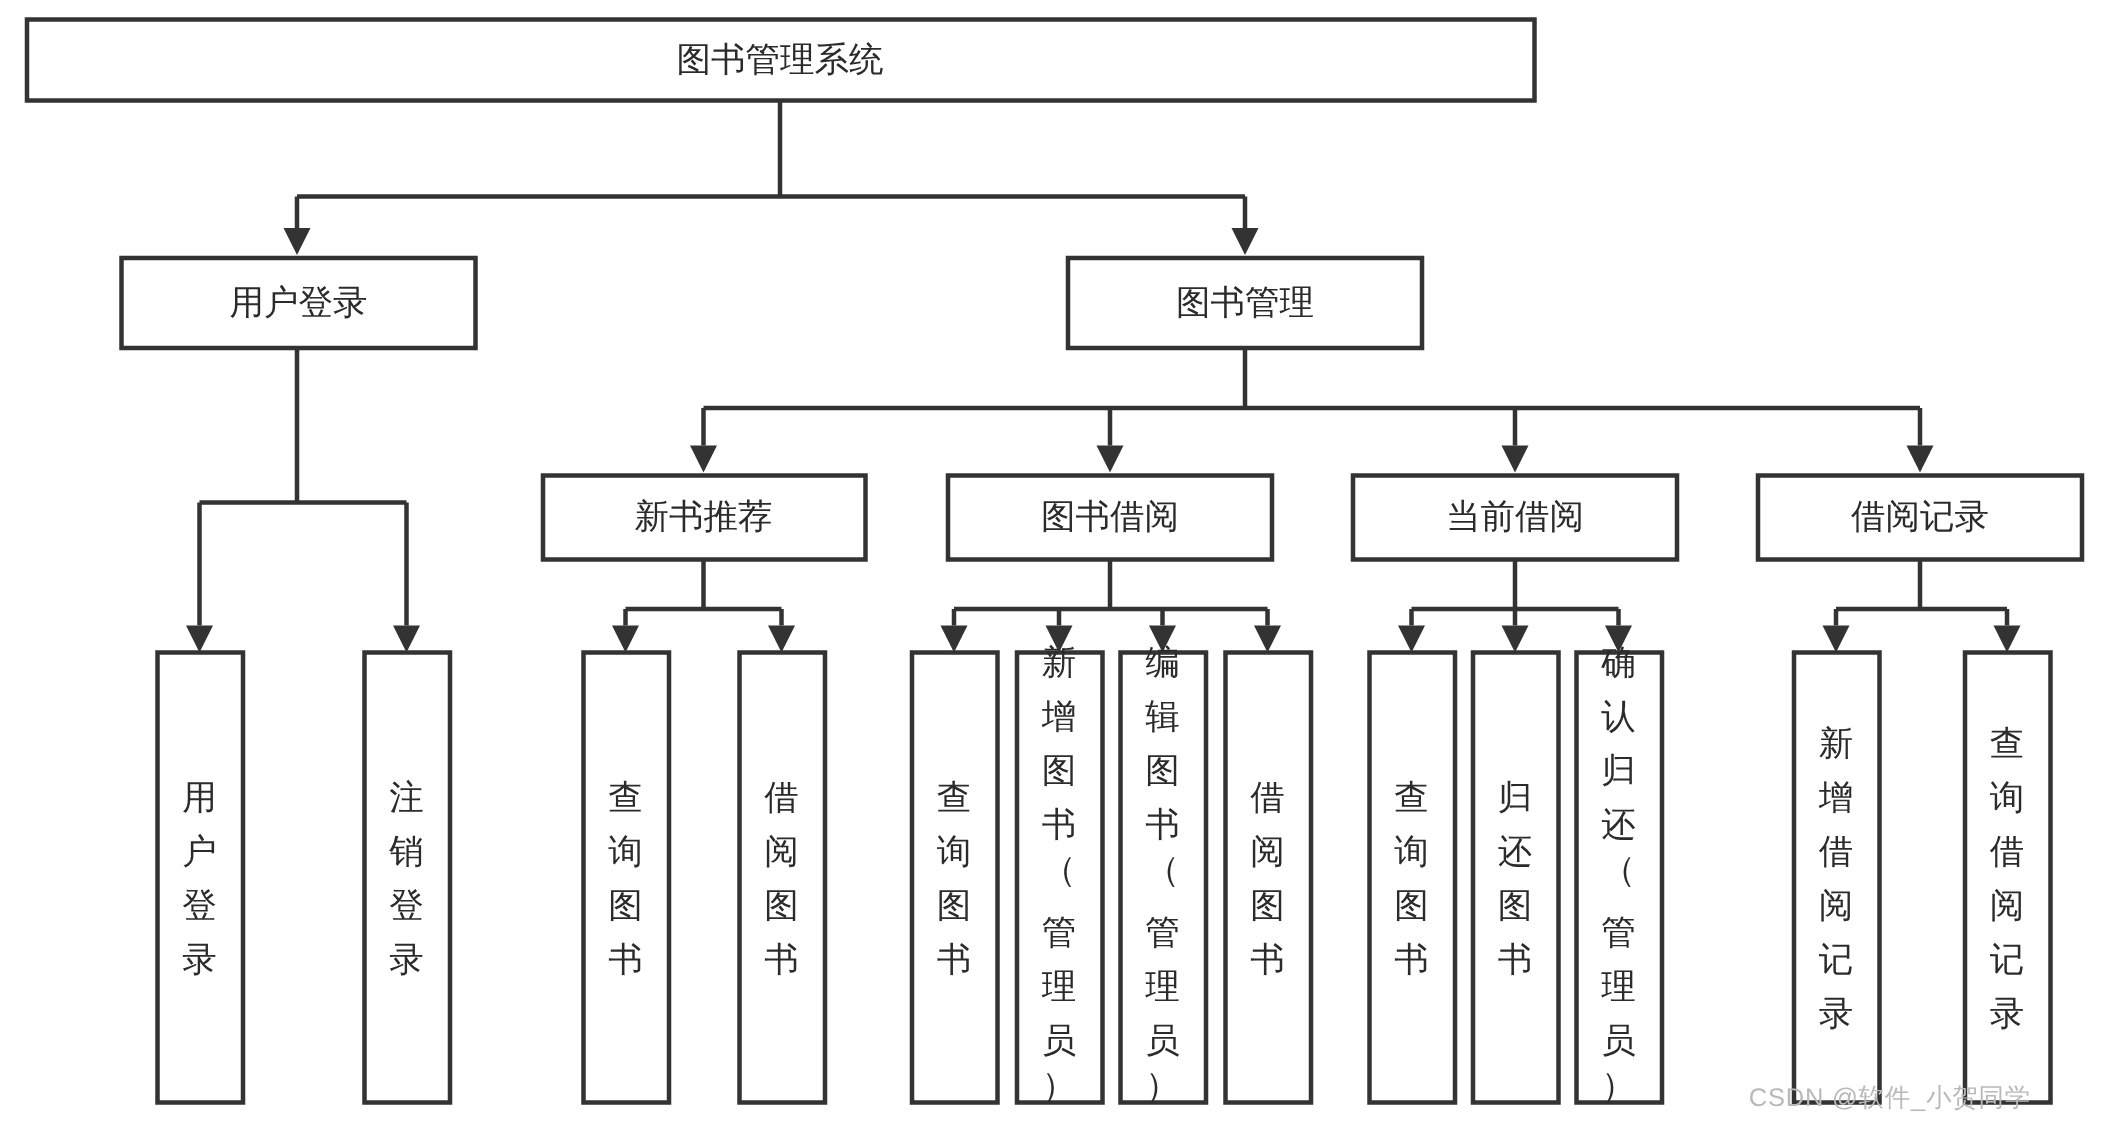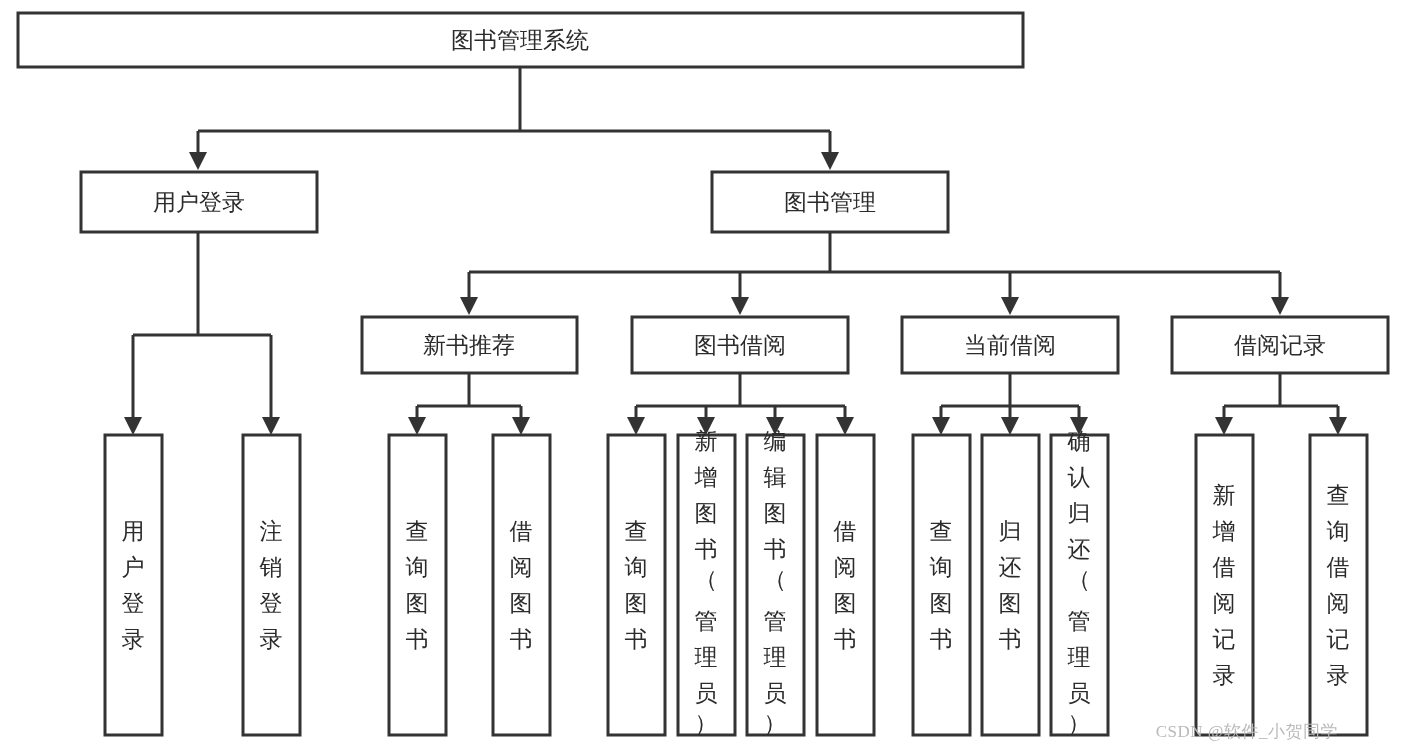--- a/index.html
+++ b/index.html
@@ -43,23 +43,23 @@
     stroke: #333333;
     stroke-width: 3;
     fill: none;
   }
   .arrow-head {
     fill: #333333;
     stroke: none;
   }
   .watermark {
     position: absolute;
-    right: 16px;
+    right: 0;
     bottom: 4px;
-    font-family: Liberation Serif, serif;
+    font-family: Liberation Sans, sans-serif;
     font-size: 17px;
     color: #b9b9b9;
     white-space: nowrap;
     letter-spacing: 0.5px;
   }
 </style>
 </head>
 <body>
 
 <div id="diagram-root">

